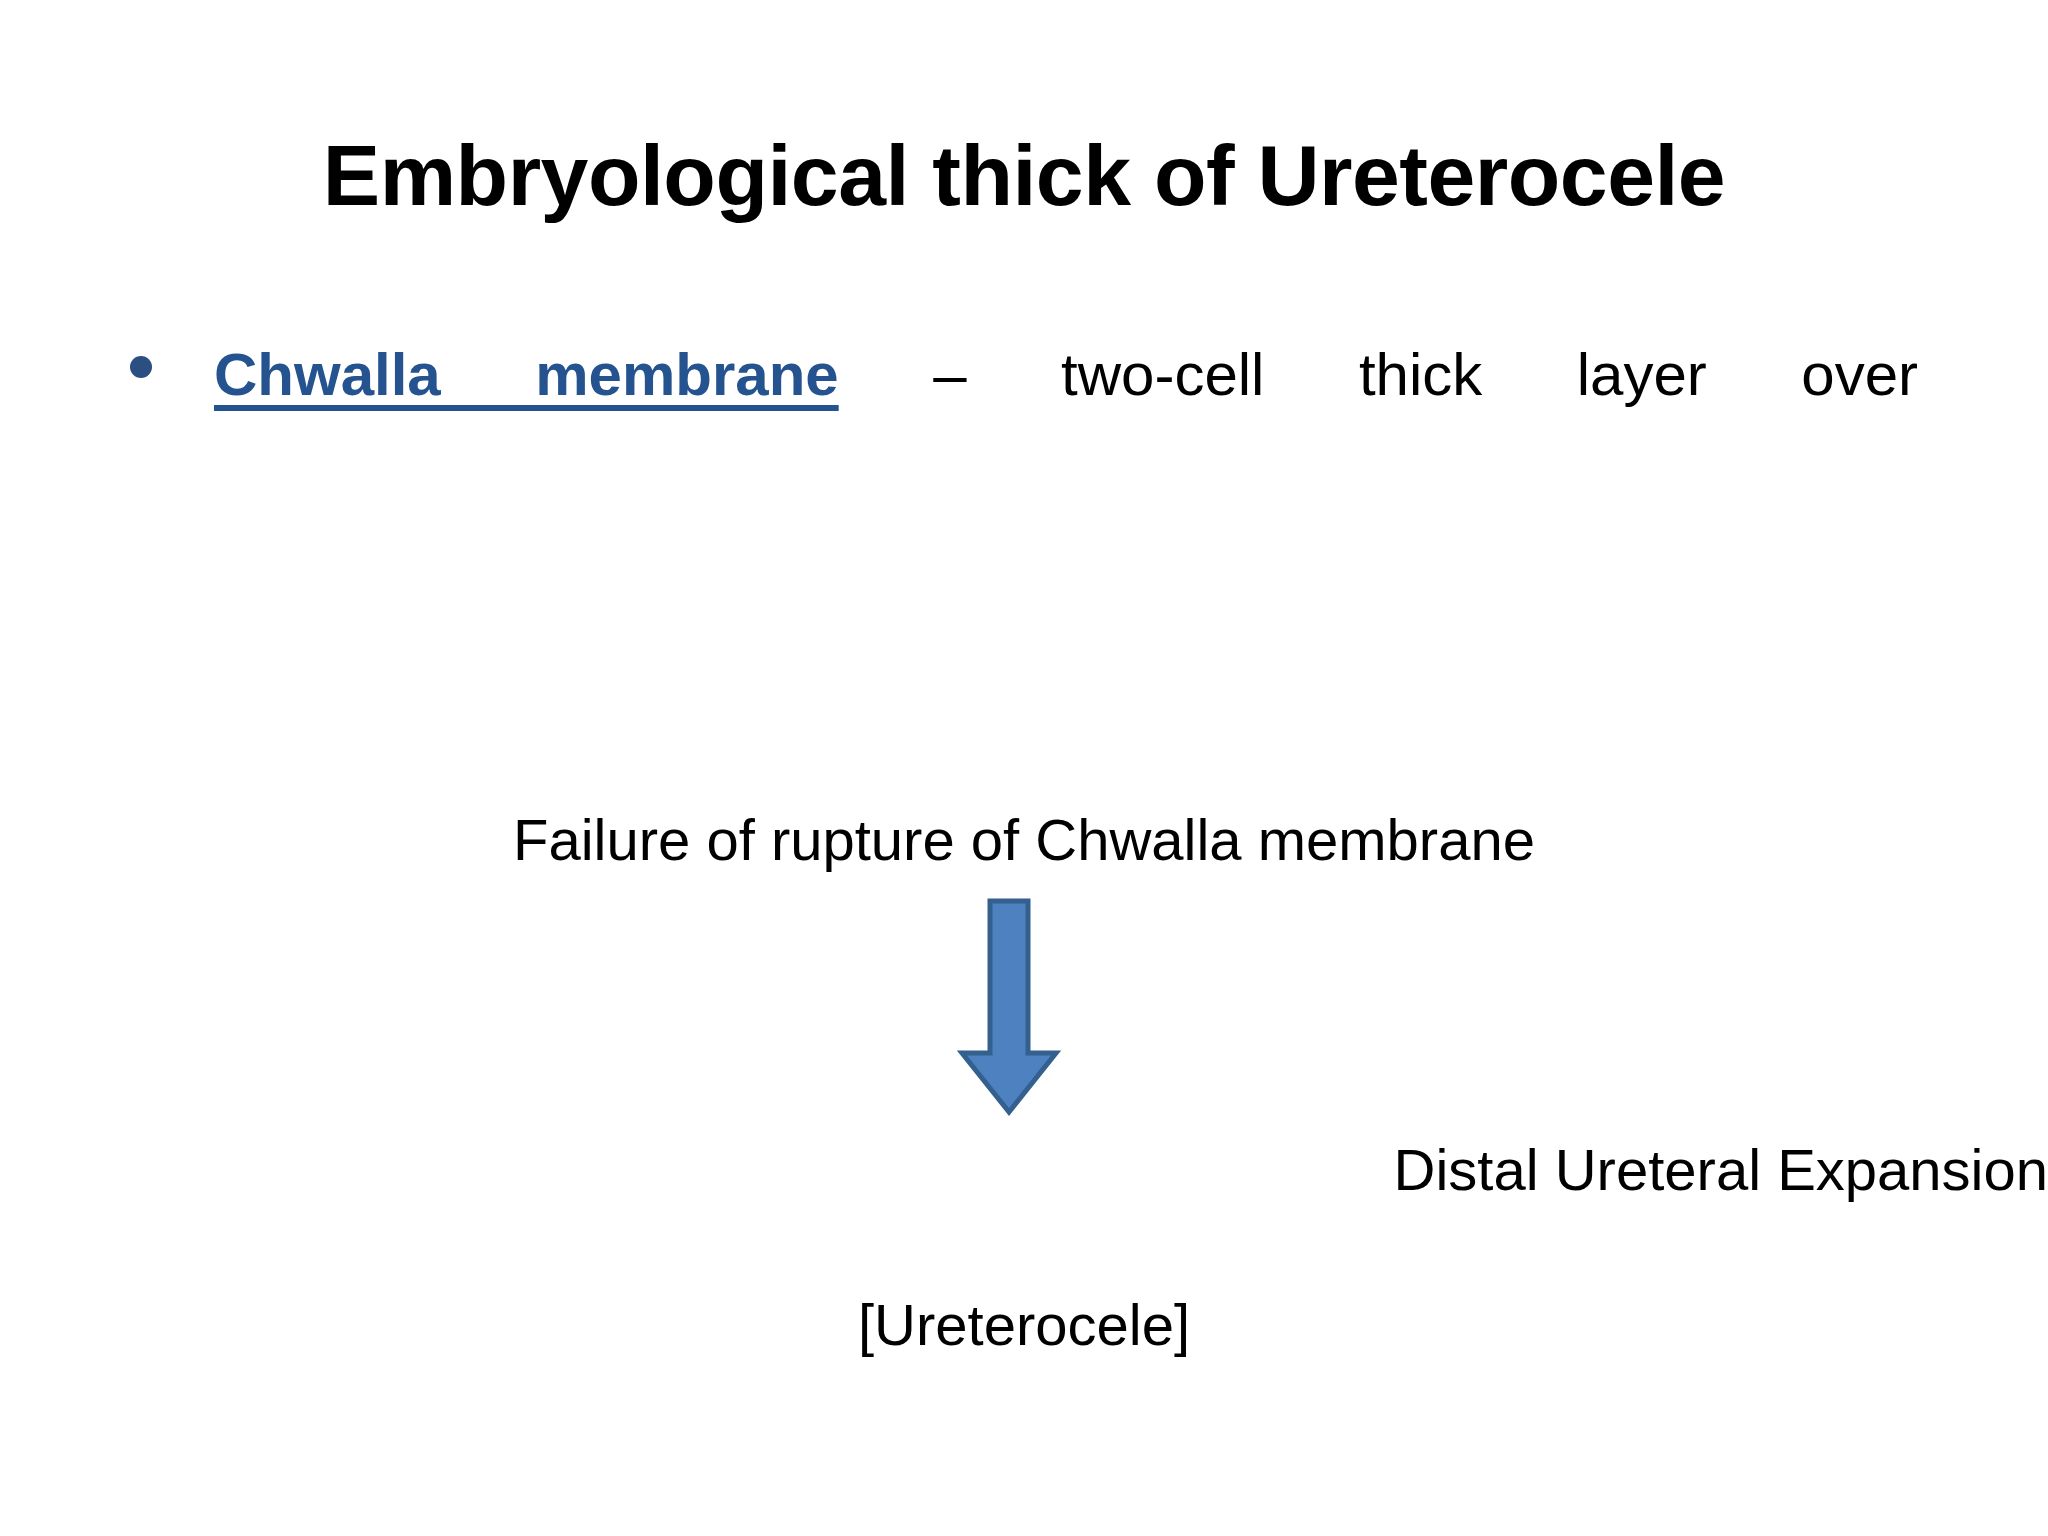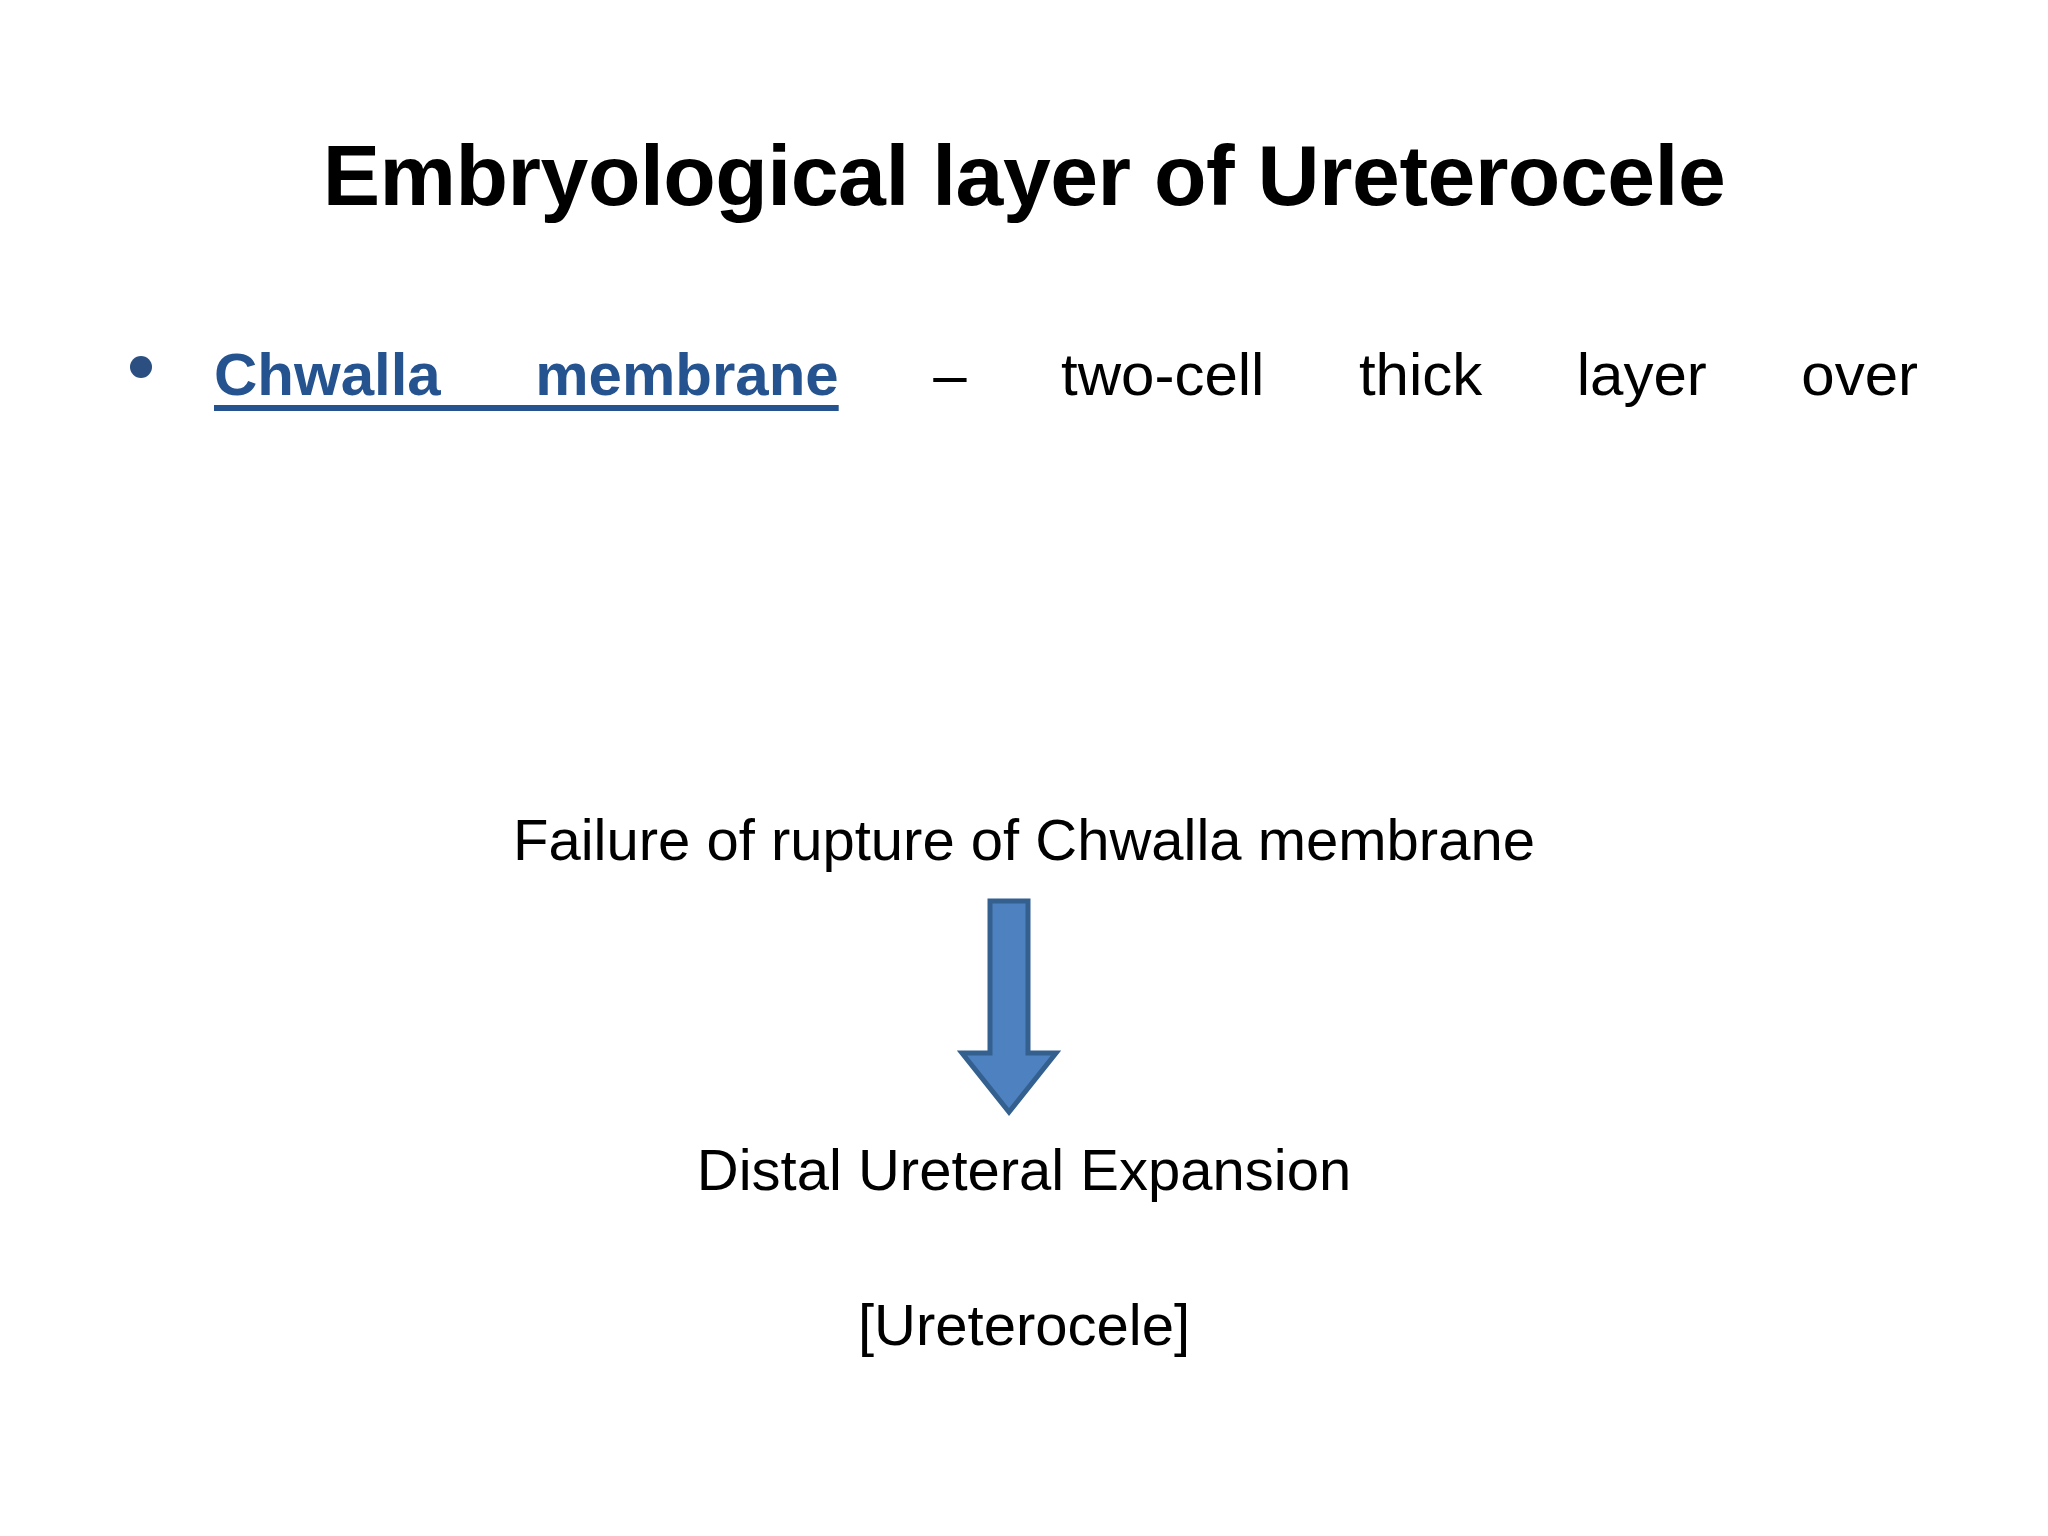--- a/index.html
+++ b/index.html
@@ -90,39 +90,39 @@
     position: absolute;
     left: 0;
     width: 2048px;
     text-align: center;
     font-size: 58px;
     color: #000000;
     white-space: nowrap;
     line-height: 1.2;
   }
   .flow-line.l1 { top: 805px; }
-  .flow-line.l2 { top: 1135px; }
+  .flow-line.l2 { top: 1135px; text-align: right; }
   .flow-line.l3 { top: 1290px; }
 
   
   .down-arrow {
     position: absolute;
     left: 957px;
     top: 898px;
     width: 104px;
     height: 220px;
   }
   .down-arrow svg { display: block; }
 </style>
 </head>
 <body>
 
 <div class="slide">
 
-  <h1 class="slide-title">Embryological layer of Ureterocele</h1>
+  <h1 class="slide-title">Embryological thick of Ureterocele</h1>
 
   <div class="bullet-block">
     <div class="bullet-row">
       <span class="bullet-dot"></span>
       <p class="bullet-para">
         <span class="line1"><span class="term">Chwalla membrane</span><span> –  two-cell  thick  layer  over</span></span>
       </p>
     </div>
   </div>
 

